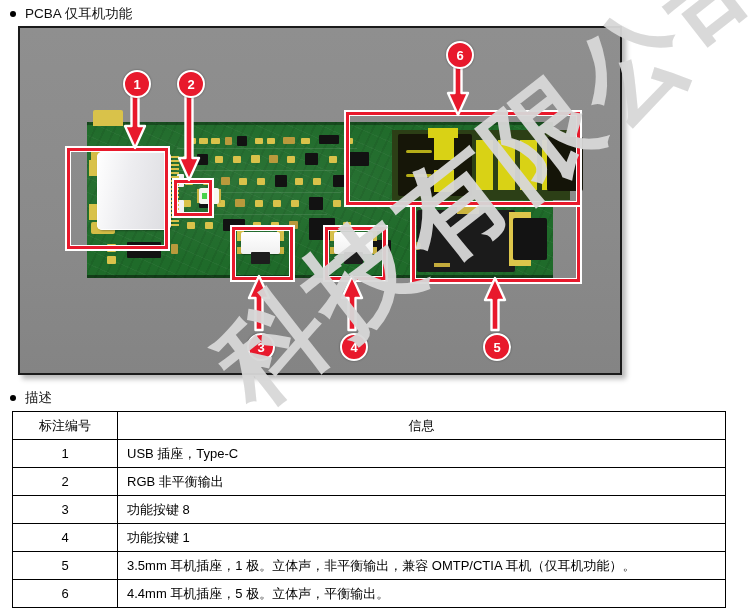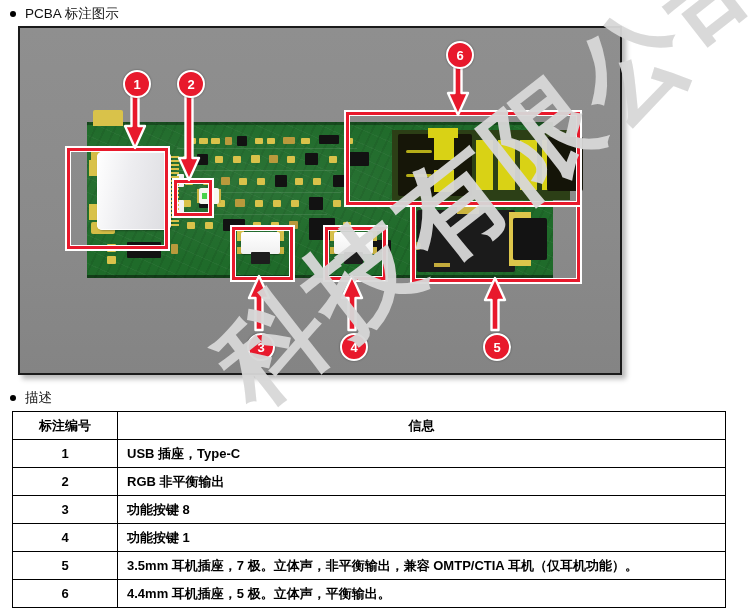--- a/index.html
+++ b/index.html
@@ -215,21 +215,21 @@
     width: 714px;
     border-collapse: collapse;
     font-size: 13px;
     z-index: 45;
     background: transparent;
   }
   .desc-table td, .desc-table th {
     border: 1px solid #000;
     padding: 0;
     height: 27px;
-    font-weight: bold;
+    font-weight: normal;
     background: transparent;
   }
   .desc-table .col-id {
     width: 104px;
     text-align: center;
     vertical-align: middle;
     font-size: 13px;
   }
   .desc-table .col-info {
     text-align: left;
@@ -239,21 +239,21 @@
   }
   .desc-table thead .col-info { text-align: center; padding-left: 0; }
 </style>
 </head>
 <body>
 
 <div class="watermark">科技有限公司</div>
 
 <div class="bullet-line" id="heading-pcba">
   <span class="bullet-dot"></span>
-  <span class="bullet-text">PCBA 标注图示</span>
+  <span class="bullet-text">PCBA 仅耳机功能</span>
 </div>
 
 <div class="pcb-frame">
   <div class="pcb-frame-inner"></div>
 
   <div class="pcb-board">
     <div class="edge-top"></div>
     <div class="edge-bot"></div>
 
     <div class="pad" style="left:100px; top:16px;  width:9px;  height:6px;"></div>
@@ -472,20 +472,20 @@
     <tr>
       <td class="col-id">3</td>
       <td class="col-info">功能按键 8</td>
     </tr>
     <tr>
       <td class="col-id">4</td>
       <td class="col-info">功能按键 1</td>
     </tr>
     <tr>
       <td class="col-id">5</td>
-      <td class="col-info">3.5mm 耳机插座，7 极。立体声，非平衡输出，兼容 OMTP/CTIA 耳机（仅耳机功能）。</td>
+      <td class="col-info">3.5mm 耳机插座，1 极。立体声，非平衡输出，兼容 OMTP/CTIA 耳机（仅耳机功能）。</td>
     </tr>
     <tr>
       <td class="col-id">6</td>
       <td class="col-info">4.4mm 耳机插座，5 极。立体声，平衡输出。</td>
     </tr>
   </tbody>
 </table>
 
 </body></html>

